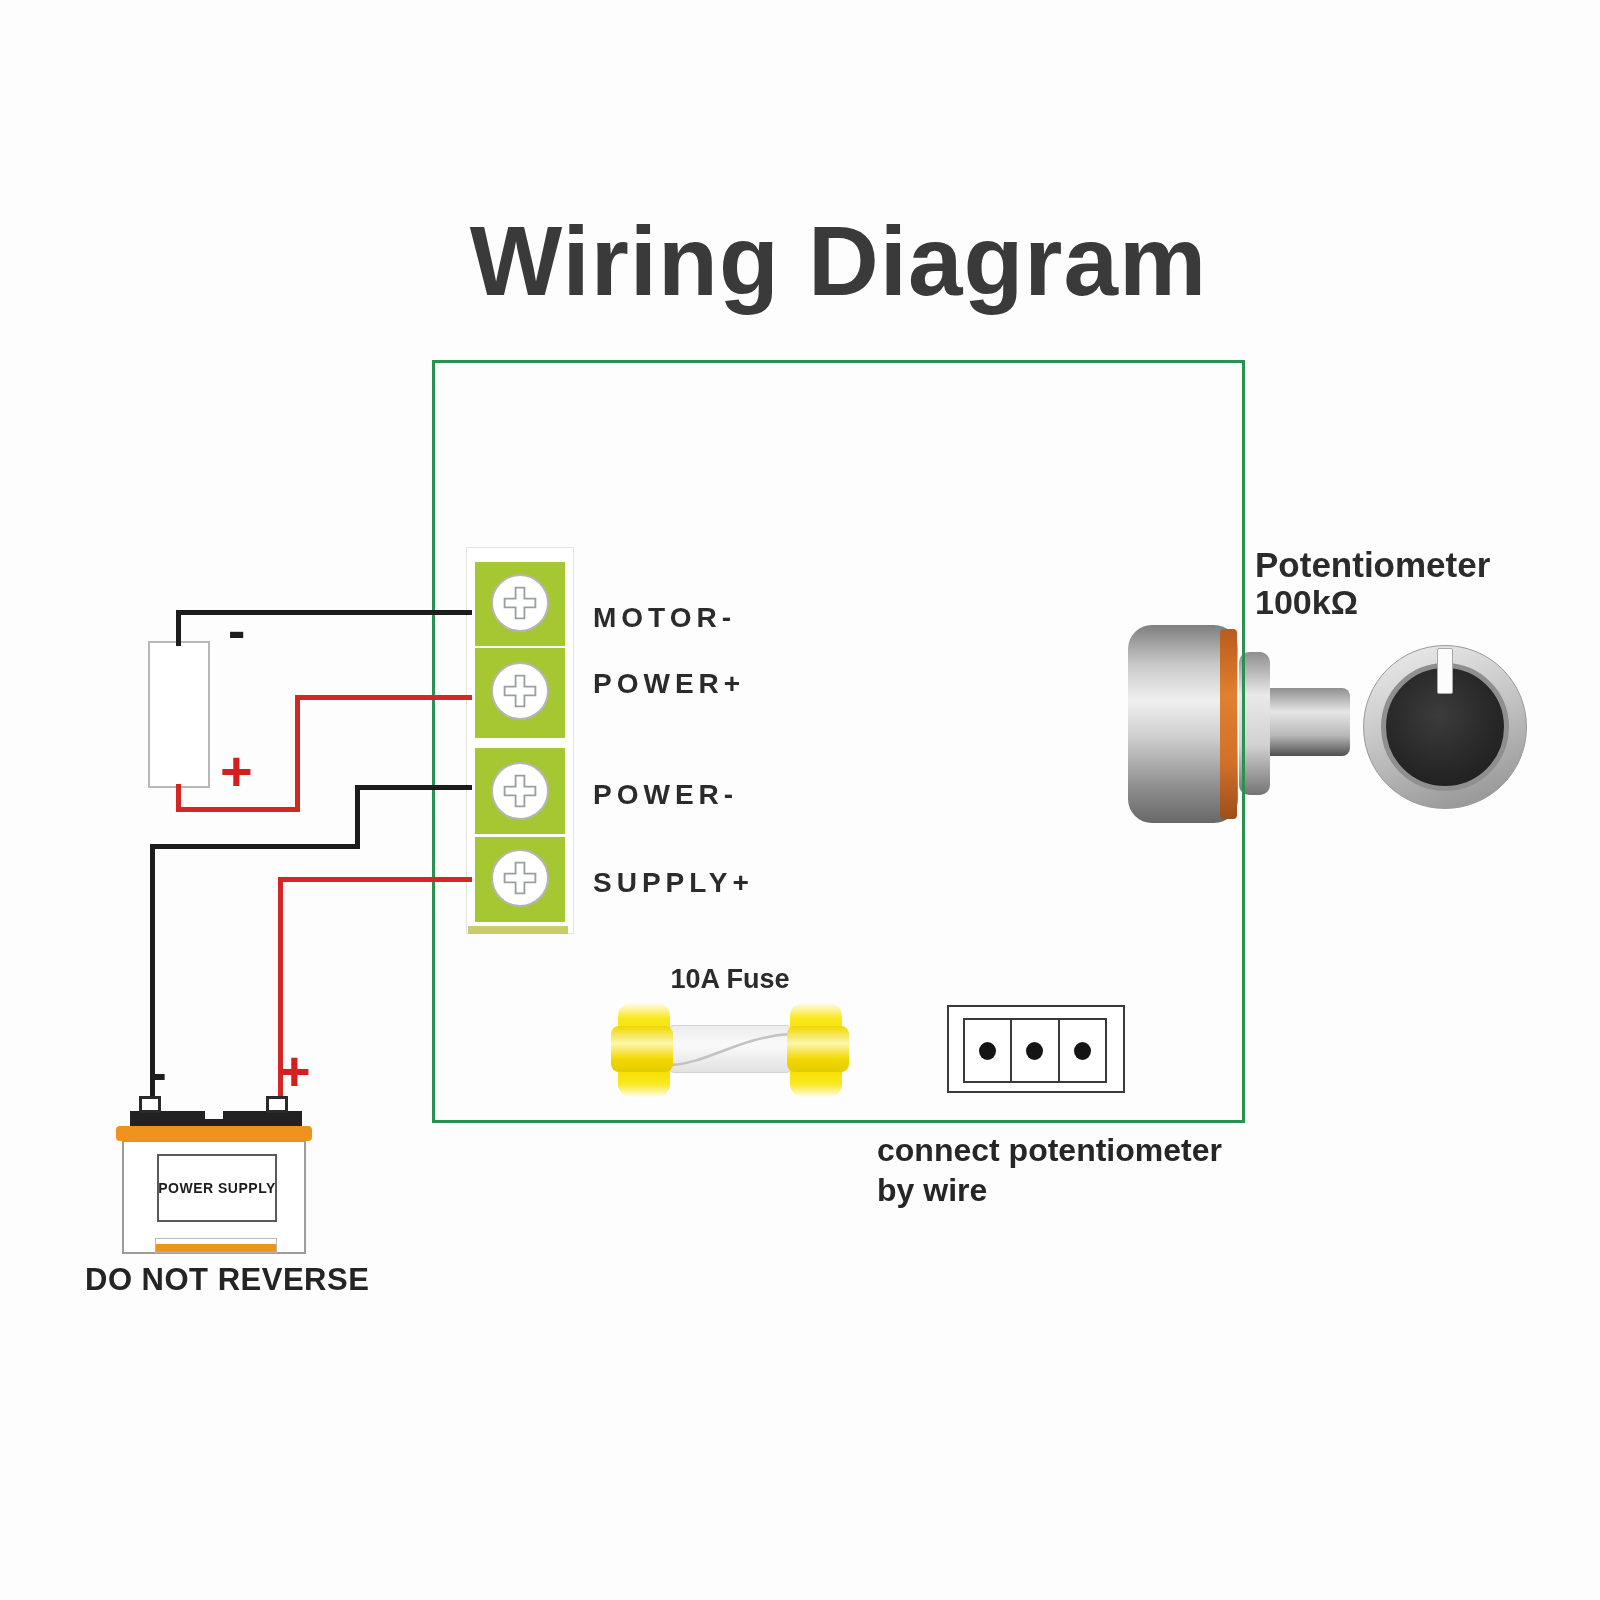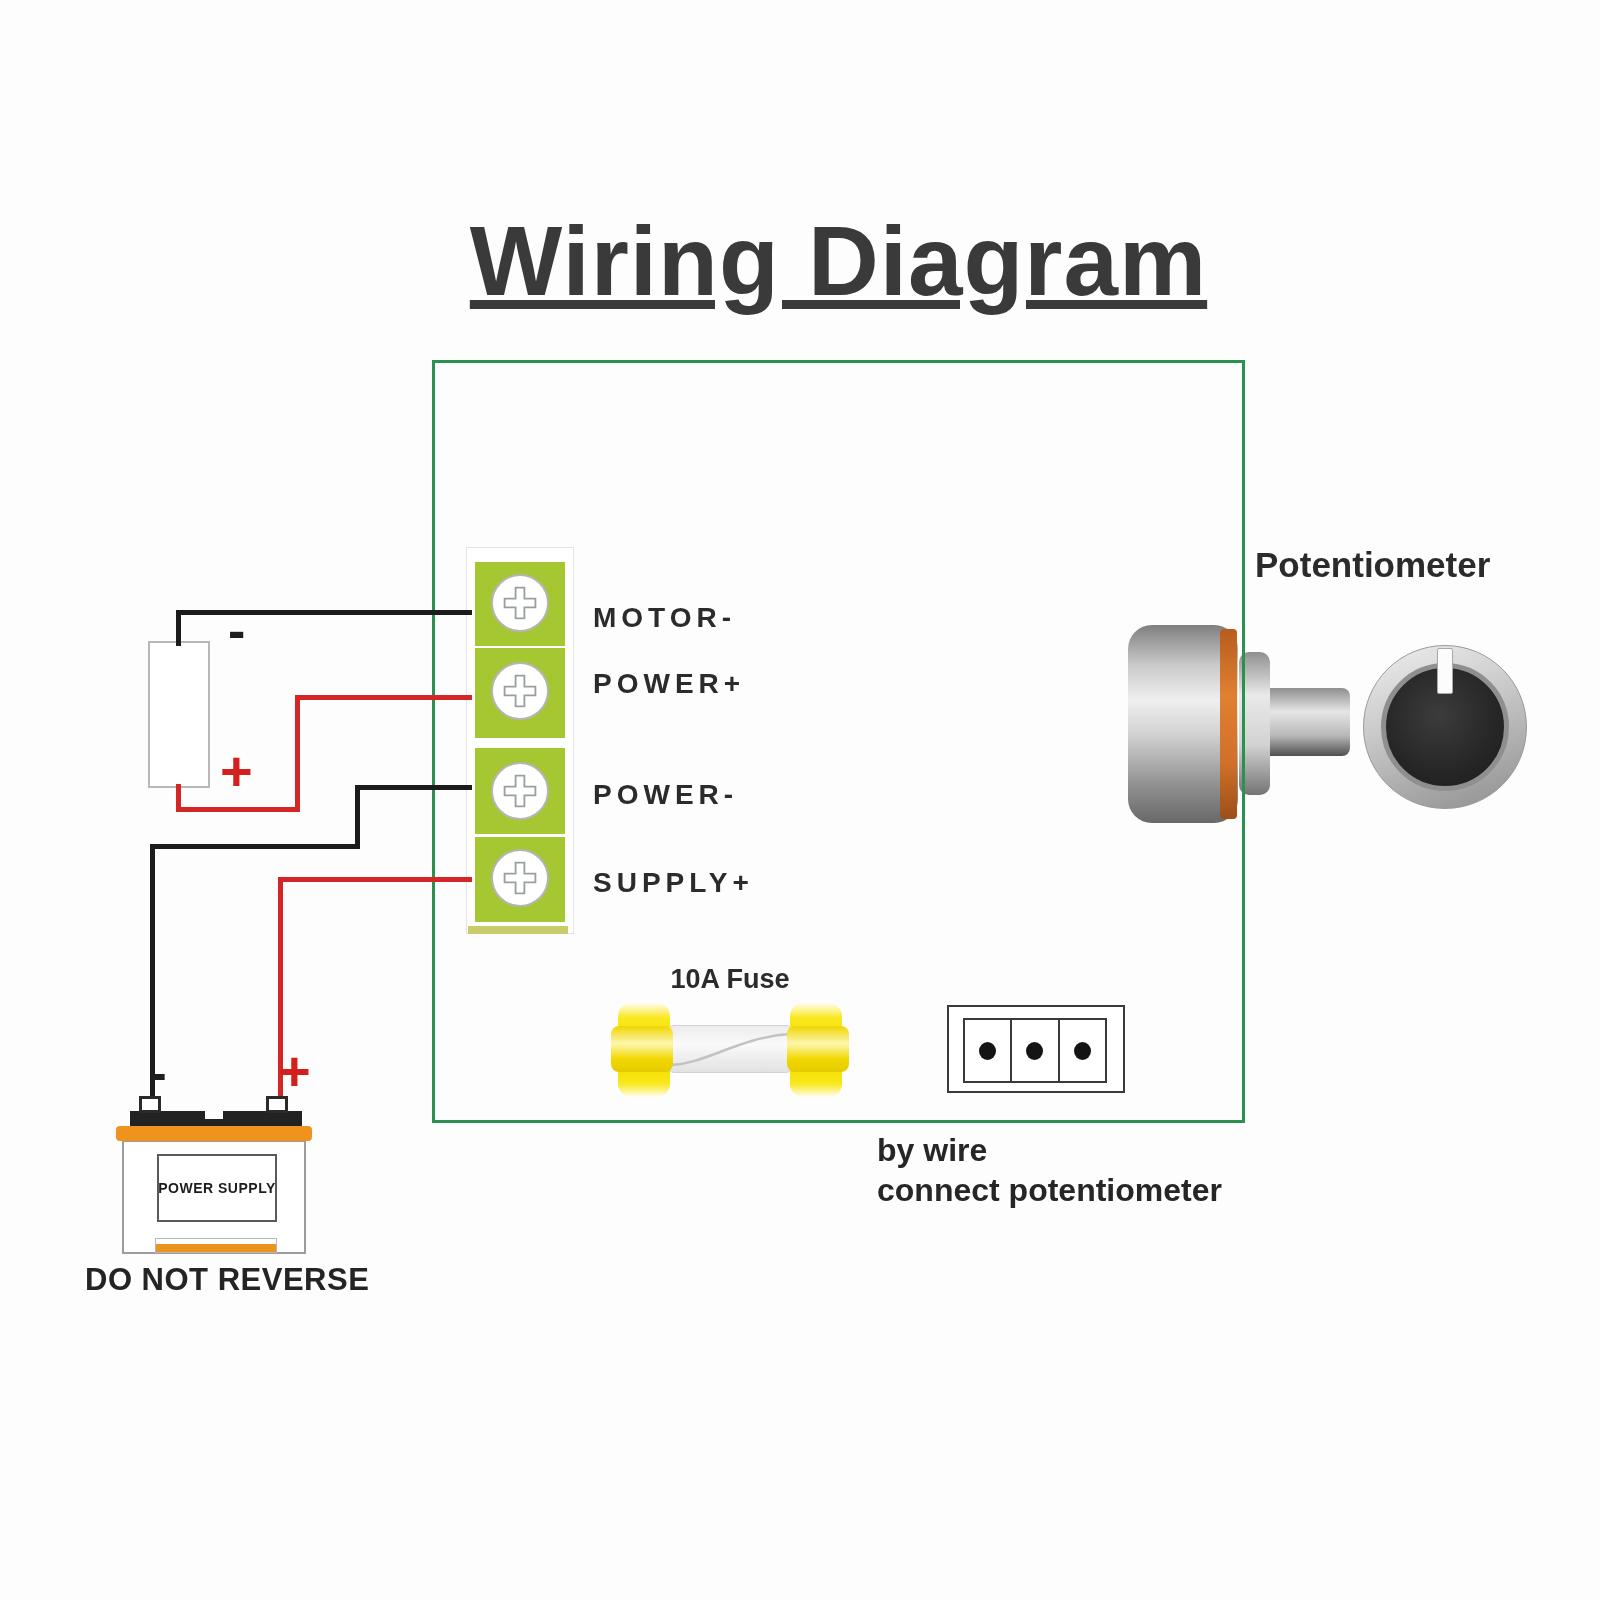--- a/index.html
+++ b/index.html
@@ -2,21 +2,21 @@
 <html><head>
 <meta charset="utf-8">
 <style>
   html,body{margin:0;padding:0;}
   body{width:1600px;height:1600px;background:#fdfdfd;font-family:"Liberation Sans",sans-serif;}
   .canvas{position:relative;width:1600px;height:1600px;overflow:hidden;}
   .abs{position:absolute;}
 
   
   .title{left:432px;top:205px;width:813px;text-align:center;font-size:98px;font-weight:bold;
-         color:#3a3a3a;letter-spacing:1px;white-space:nowrap;text-decoration:underline;}
+         color:#3a3a3a;letter-spacing:1px;white-space:nowrap;}
 
   
   .board-outline{left:432px;top:360px;width:813px;height:763px;border:3px solid #2a9150;
                  box-sizing:border-box;z-index:5;background:transparent;pointer-events:none;}
 
   
   .terminal-strip{left:466px;top:547px;width:108px;height:387px;background:#ffffff;
                   border:1px solid #e4e4e4;box-sizing:border-box;z-index:3;}
   .terminal-strip-foot{left:468px;top:926px;width:100px;height:8px;background:#c9cc6a;z-index:4;}
   .terminal{left:475px;width:90px;background:#a4c732;z-index:4;}
@@ -211,26 +211,27 @@
         <div class="conn-dot"></div>
       </div>
     <div class="conn-cell">
         <div class="conn-dot"></div>
       </div>
     <div class="conn-cell">
         <div class="conn-dot"></div>
       </div>
   </div>
   <div class="abs conn-note">
+    <div>connect potentiometer</div>
     <div>by wire</div>
-    <div>connect potentiometer</div>
   </div>
 
   <div class="abs pot-label">
     <div class="l1">Potentiometer</div>
+    <div class="l2">100kΩ</div>
   </div>
   <div class="abs pot-body"></div>
   <div class="abs pot-orange"></div>
   <div class="abs pot-washer"></div>
   <div class="abs pot-shaft"></div>
   <div class="abs knob-outer"></div>
   <div class="abs knob-inner"></div>
   <div class="abs knob-notch"></div>
 
 </div>

